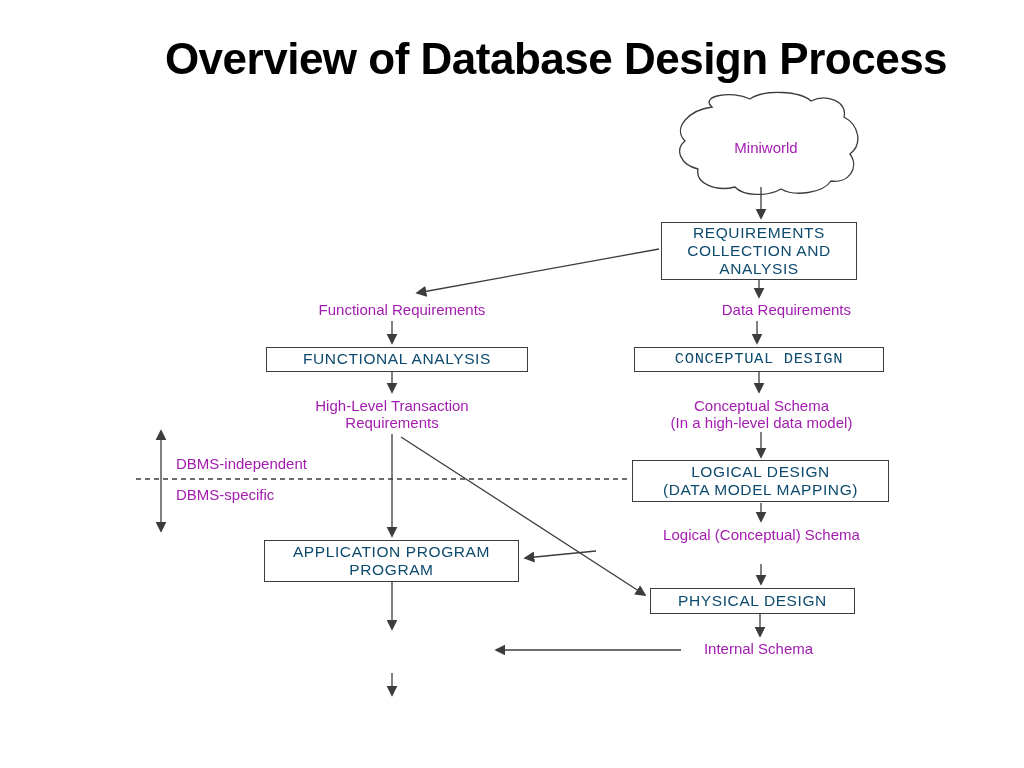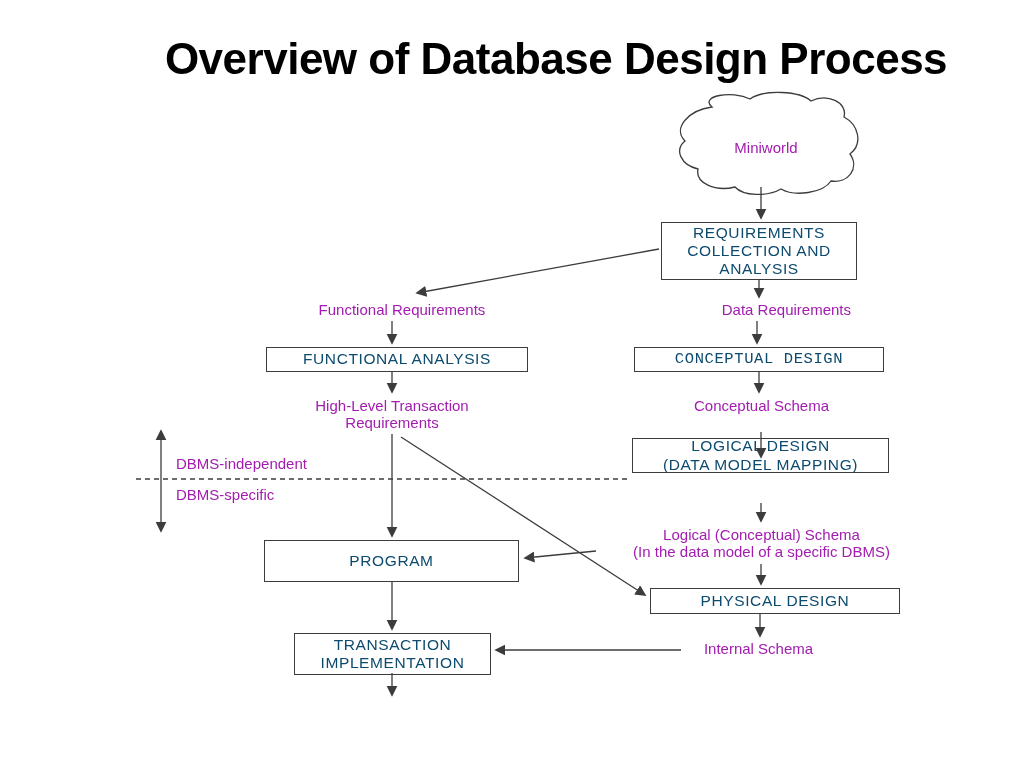--- a/index.html
+++ b/index.html
@@ -32,56 +32,53 @@
   </div>
 
   <div class="box" style="left:222px; top:347px; width:262px; height:25px;">
     <span class="line">FUNCTIONAL ANALYSIS</span>
   </div>
 
   <div class="box" style="left:590px; top:347px; width:250px; height:25px;font-family:Liberation Mono, monospace;">
     <span class="line">CONCEPTUAL DESIGN</span>
   </div>
 
-  <div class="box" style="left:588px; top:438px; width:257px; height:35px;">
+  <div class="box" style="left:588px; top:460px; width:257px; height:42px;">
     <span class="line">LOGICAL DESIGN</span>
     <span class="line">(DATA MODEL MAPPING)</span>
   </div>
 
   <div class="box" style="left:220px; top:540px; width:255px; height:42px;">
+    <span class="line">APPLICATION PROGRAM</span>
     <span class="line">PROGRAM</span>
   </div>
 
-  <div class="box" style="left:606px; top:588px; width:250px; height:26px;">
+  <div class="box" style="left:606px; top:588px; width:205px; height:26px;">
     <span class="line">PHYSICAL DESIGN</span>
   </div>
 
-  <div class="box" style="left:250px; top:633px; width:197px; height:42px;">
-    <span class="line">TRANSACTION</span>
-    <span class="line">IMPLEMENTATION</span>
-  </div>
 
   <div class="lbl" style="left:677px; top:139px; width:90px;">Miniworld</div>
 
   <div class="lbl" style="left:240px; top:301px; width:236px;">Functional Requirements</div>
 
   <div class="lbl" style="left:627px; top:301px; width:180px;text-align:right;">Data Requirements</div>
 
   <div class="lbl" style="left:238px; top:397px; width:220px;">
     <span class="line">High-Level Transaction</span>
     <span class="line">Requirements</span>
   </div>
 
   <div class="lbl" style="left:585px; top:397px; width:265px;">
     <span class="line">Conceptual Schema</span>
+    <span class="line">(In a high-level data model)</span>
   </div>
 
   <div class="lbl" style="left:530px; top:526px; width:375px;text-align:center;">
     <span class="line">Logical (Conceptual) Schema</span>
-    <span class="line">(In the data model of a specific DBMS)</span>
   </div>
 
   <div class="lbl" style="left:637px; top:640px; width:155px;">Internal Schema</div>
 
 
   <div class="lbl lbl-left" style="left:132px; top:455px;">DBMS-independent</div>
 
   <div class="lbl lbl-left" style="left:132px; top:486px;">DBMS-specific</div>
 
   <div class="page-num">1</div>

